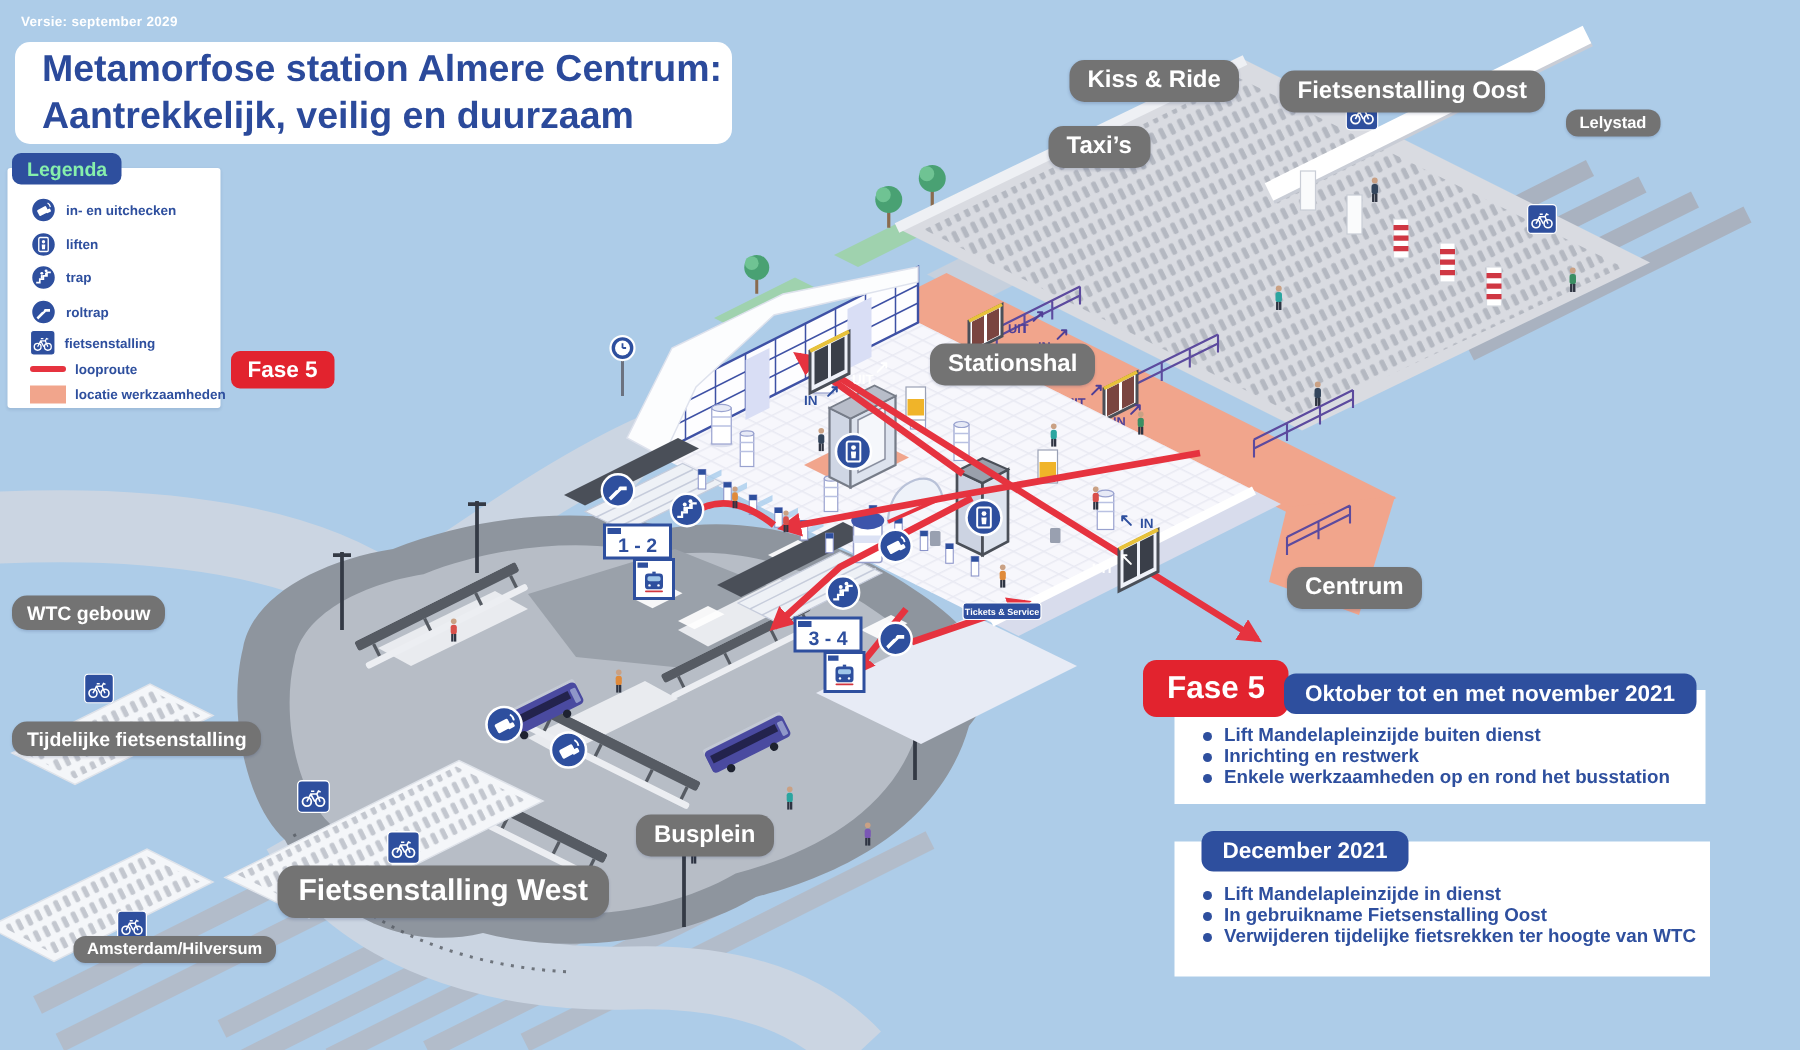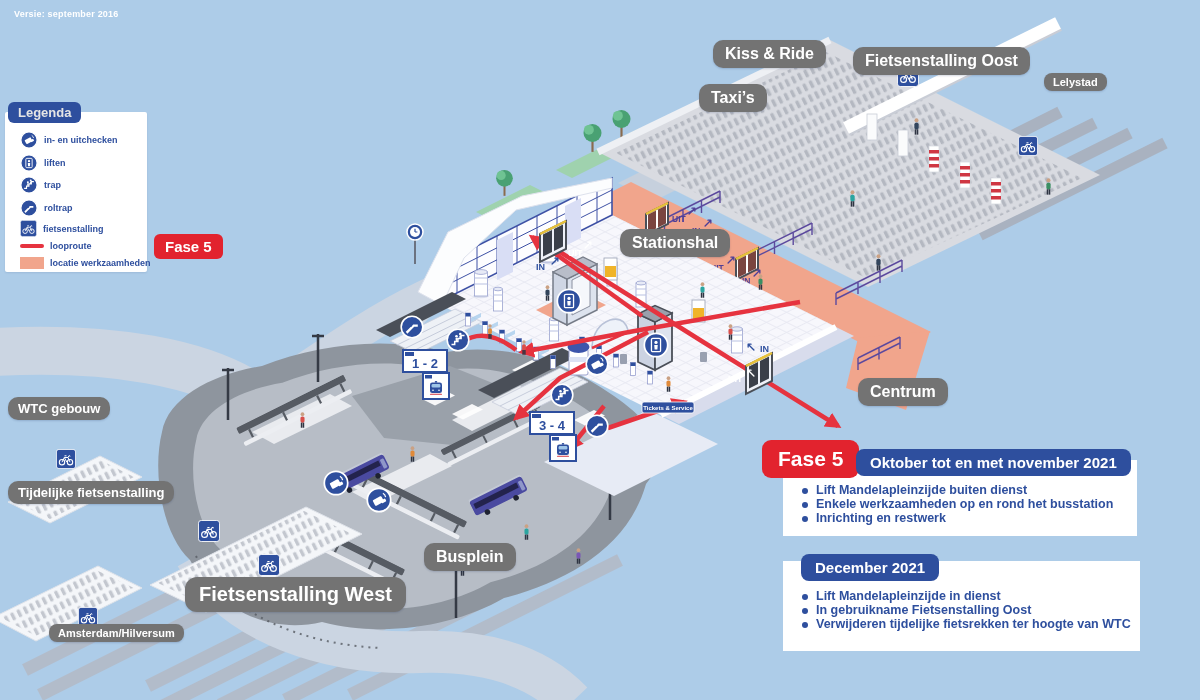--- a/index.html
+++ b/index.html
@@ -9,21 +9,21 @@
   #map text{font-family:"Liberation Sans",sans-serif;font-weight:700;}
 
   .version{position:absolute;left:14px;top:9px;font-size:9px;font-weight:700;color:#ffffff;letter-spacing:.2px;}
   .title-box{position:absolute;left:10px;top:28px;width:478px;height:68px;background:#ffffff;border-radius:10px;
              display:flex;flex-direction:column;justify-content:center;padding-left:18px;box-sizing:border-box;}
   .title-line{font-size:25px;line-height:31px;color:#2b4a9b;font-weight:600;white-space:nowrap;}
   .title-line .tb{font-weight:800;}
 
   .legend{position:absolute;left:5px;top:112px;width:142px;height:160px;background:#ffffff;border-radius:2px;
           box-shadow:0 1px 2px rgba(40,60,110,.12);}
-  .legend-title{position:absolute;left:8px;top:102px;background:#2e4f9e;color:#e5e5e5;font-weight:700;font-size:13px;
+  .legend-title{position:absolute;left:8px;top:102px;background:#2e4f9e;color:#86efac;font-weight:700;font-size:13px;
           padding:3px 10px;border-radius:6px;z-index:3;}
   .lrow{position:absolute;left:15px;display:flex;align-items:center;gap:6px;}
   .lrow .llabel{color:#2e4f9e;font-weight:700;font-size:9px;white-space:nowrap;}
   .lrow svg{flex:0 0 auto;}
   .sw-route{width:24px;height:4.5px;background:#e6333f;border-radius:3px;}
   .sw-work{width:24px;height:12px;background:#f1a58c;}
 
   .phase-map{position:absolute;left:154px;top:234px;background:#e2232e;color:#fff;font-weight:700;font-size:15px;
           padding:4px 11px;border-radius:6px;z-index:5;}
 
@@ -509,22 +509,26 @@
     <use href="#sym-person" x="698" y="282" width="9" height="17" color="#2ba5a0"></use>
     <use href="#sym-person" x="726" y="324" width="9" height="17" color="#d94f4a"></use>
     <use href="#sym-person" x="756" y="274" width="9" height="17" color="#3b8f63"></use>
     <use href="#sym-person" x="543" y="285" width="9" height="17" color="#33455c"></use>
     <use href="#sym-person" x="664" y="376" width="9" height="17" color="#e08a3a"></use>
     <use href="#sym-person" x="486" y="324" width="8" height="16" color="#e08a3a"></use>
     <use href="#sym-person" x="520" y="340" width="8" height="16" color="#d94f4a"></use>
   </g>
 </svg>
 
-  <div class="version">Versie: september 2016</div>
-
+  <div class="version">Versie: september 2029</div>
+
+  <div class="title-box">
+    <div class="title-line"><span class="tb">Metamorfose station</span><span> Almere Centrum:</span></div>
+    <div class="title-line">Aantrekkelijk, veilig en duurzaam</div>
+  </div>
 
   <div class="legend-title">Legenda</div>
   <div class="legend">
     <div class="lrow" style="top:19px;">
       <svg width="18" height="18" viewBox="0 0 24 24">
           <use href="#sym-checkin"></use>
         </svg>
       <span class="llabel">in- en uitchecken</span>
     </div>
     <div class="lrow" style="top:42px;">
@@ -578,25 +582,25 @@
   <div class="wpanel" style="left:783px;top:460px;width:354px;height:76px;"></div>
   <div class="phase-big">Fase 5</div>
   <div class="panel-hdr" style="left:856px;top:449px;">Oktober tot en met november 2021</div>
   <div class="bullets" style="left:802px;top:483px;">
     <div class="brow">
         <span class="dot"></span>
         <span>Lift Mandelapleinzijde buiten dienst</span>
       </div>
     <div class="brow">
         <span class="dot"></span>
-        <span>Enkele werkzaamheden op en rond het busstation</span>
+        <span>Inrichting en restwerk</span>
       </div>
     <div class="brow">
         <span class="dot"></span>
-        <span>Inrichting en restwerk</span>
+        <span>Enkele werkzaamheden op en rond het busstation</span>
       </div>
   </div>
 
   <div class="wpanel" style="left:783px;top:561px;width:357px;height:90px;"></div>
   <div class="panel-hdr" style="left:801px;top:554px;">December 2021</div>
   <div class="bullets" style="left:802px;top:589px;justify-content:space-between;">
     <div class="brow">
         <span class="dot"></span>
         <span>Lift Mandelapleinzijde in dienst</span>
       </div>

